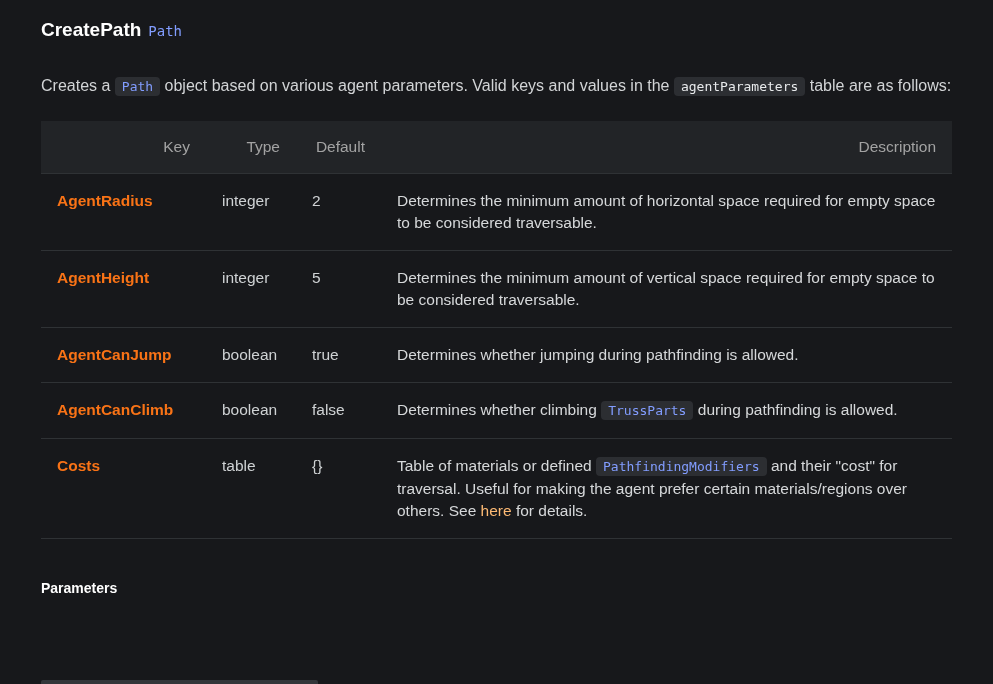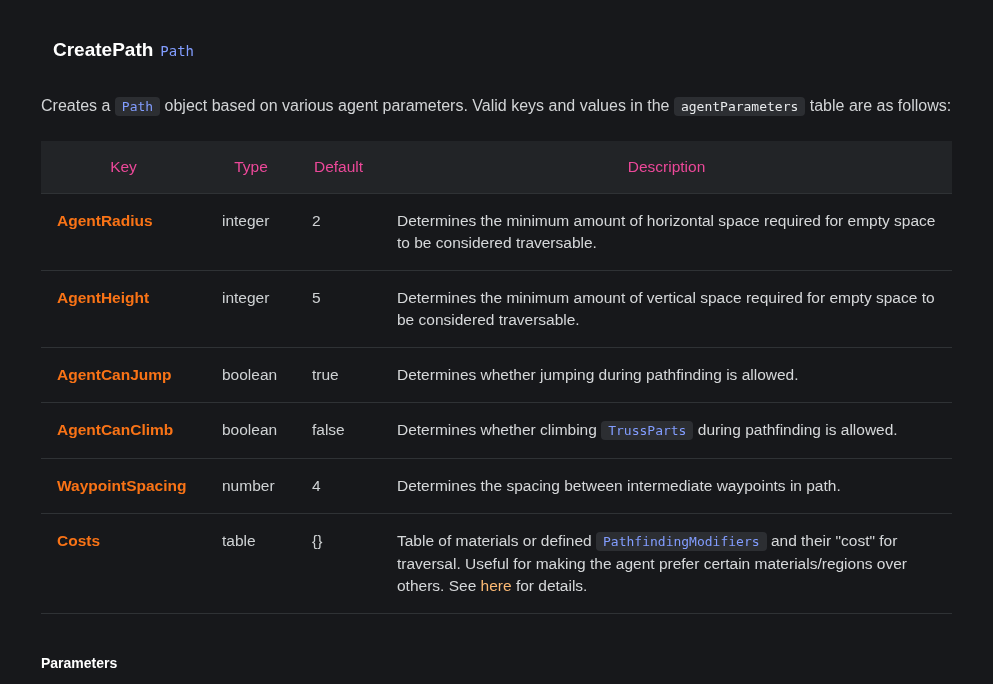--- a/index.html
+++ b/index.html
@@ -12,22 +12,22 @@
     color: #d4d6d8;
     overflow: hidden;
   }
   .page {
     position: relative;
     width: 993px;
     height: 684px;
     padding: 0 41px;
   }
   h1.title {
-    margin: 12px;
-    padding-top: 25px;
+    margin: 0;
+    padding-top: 17px;
     font-size: 19px;
     line-height: 26px;
     font-weight: 700;
     color: #ffffff;
   }
   .title-link {
     font-family: "DejaVu Sans Mono", monospace;
     font-size: 14px;
     font-weight: 500;
     color: #829dff;
@@ -66,25 +66,25 @@
     width: 911px;
     border-collapse: collapse;
     table-layout: fixed;
     border-bottom: 1px solid #2f3235;
   }
   table.params col.c-key { width: 165px; }
   table.params col.c-type { width: 90px; }
   table.params col.c-default { width: 85px; }
   thead th {
     background: #222427;
-    text-align: center;
+    text-align: right;
     font-weight: 400;
     font-size: 15.5px;
     line-height: 22px;
-    color: #ec4899;
+    color: #a3a3a3;
     padding: 15px 16px;
   }
   tbody td {
     padding: 16px 16px;
     vertical-align: top;
     border-top: 1px solid #2f3235;
     font-size: 15.5px;
     line-height: 22px;
     color: #cfd2d4;
   }
@@ -157,26 +157,20 @@
           <td>true</td>
           <td class="desc"><span>Determines whether jumping during pathfinding is allowed.</span></td>
         </tr>
         <tr>
           <td class="key">AgentCanClimb</td>
           <td>boolean</td>
           <td>false</td>
           <td class="desc"><span>Determines whether climbing </span><a class="chip chip-link">TrussParts</a><span> during pathfinding is allowed.</span></td>
         </tr>
         <tr>
-          <td class="key">WaypointSpacing</td>
-          <td>number</td>
-          <td>4</td>
-          <td class="desc"><span>Determines the spacing between intermediate waypoints in path.</span></td>
-        </tr>
-        <tr>
           <td class="key">Costs</td>
           <td>table</td>
           <td>{}</td>
           <td class="desc"><span>Table of materials or defined </span><a class="chip chip-link">PathfindingModifiers</a><span> and their "cost" for traversal. Useful for making the agent prefer certain materials/regions over others. See </span><a class="text-link">here</a><span> for details.</span></td>
         </tr>
       </tbody>
   </table>
 
   <h2 class="parameters">Parameters</h2>
 

